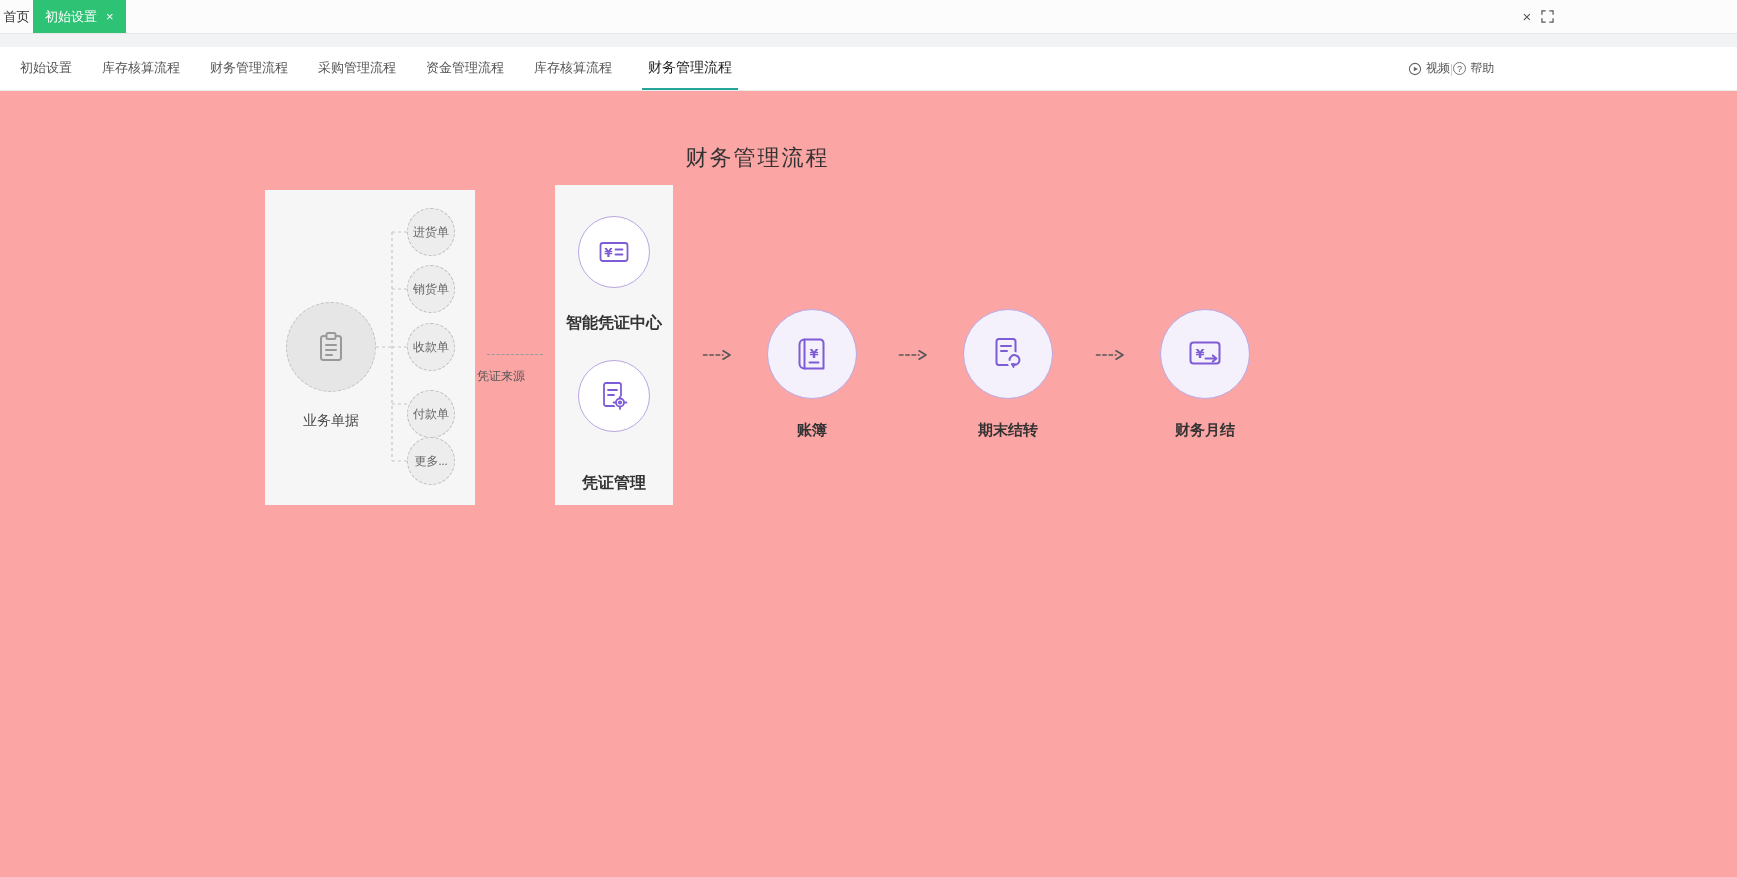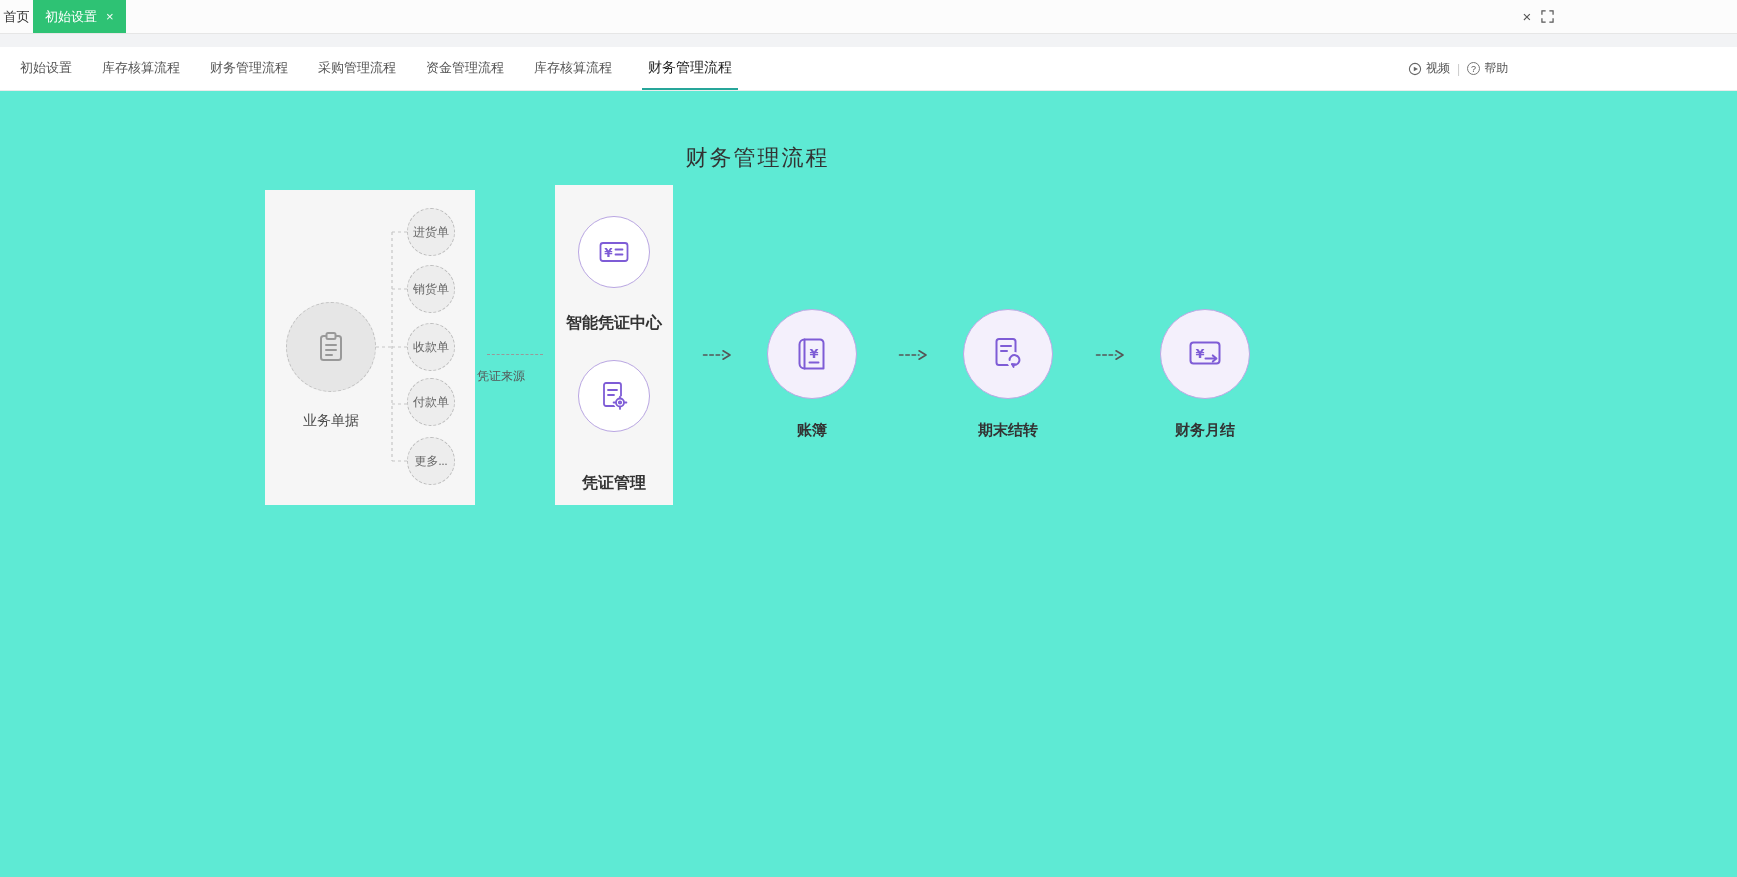--- a/index.html
+++ b/index.html
@@ -1,16 +1,16 @@
 <!DOCTYPE html>
 <html><head>
 <meta charset="utf-8">
 <style>
   html,body{margin:0;padding:0;background:#fff;}
-  .app{position:relative;width:1737px;height:877px;background:#5eead4;overflow:hidden;
+  .app{position:relative;width:1737px;height:877px;background:#fca5a5;overflow:hidden;
        font-family:"Liberation Sans","DejaVu Sans",sans-serif;}
 
   
   .topbar{position:absolute;left:0;top:0;width:100%;height:33px;background:#fcfcfc;
           border-bottom:1px solid #e6e6e6;}
   .home-tab{position:absolute;left:0;top:0;width:33px;height:33px;line-height:33px;
             font-size:13px;color:#333;overflow:hidden;white-space:nowrap;text-align:center;cursor:pointer;}
   .active-tab{position:absolute;left:33px;top:0;height:33px;padding:0 12px;background:#2ec274;
               color:#fff;font-size:13px;display:flex;align-items:center;gap:9px;cursor:pointer;}
   .tab-close{font-size:13px;opacity:.95;cursor:pointer;}
@@ -20,42 +20,42 @@
   .gapstrip{position:absolute;top:34px;left:0;width:100%;height:13px;background:#f2f3f5;}
 
   
   .navrow{position:absolute;top:47px;left:0;width:100%;height:44px;background:#fff;
           border-bottom:1px solid #ebebeb;box-sizing:border-box;}
   .nav-tabs{display:flex;align-items:stretch;height:100%;padding-left:20px;}
   .nav-tab{display:flex;align-items:center;margin-right:30px;font-size:13px;color:#555;
            cursor:pointer;border-bottom:2px solid transparent;box-sizing:border-box;}
   .nav-tab.active{color:#222;font-size:14px;font-weight:500;border-bottom-color:#26a69a;padding:0 6px;}
   .nav-right{position:absolute;left:1408px;top:0;height:100%;display:flex;align-items:center;
-             font-size:12px;color:#555;gap:7px;}
+             font-size:12px;color:#555;}
   .nav-action{display:flex;align-items:center;gap:4px;cursor:pointer;}
   .nav-divider{color:#ccc;}
   .qmark{width:13px;height:13px;border:1px solid #777;border-radius:50%;font-size:9px;line-height:12px;
          text-align:center;color:#555;display:inline-block;box-sizing:border-box;}
 
   
   .page-title{position:absolute;top:143px;left:265px;width:985px;text-align:center;
               font-size:22px;font-weight:500;color:#333;letter-spacing:2px;}
 
   
   .box-business{position:absolute;left:265px;top:190px;width:210px;height:315px;background:#f6f6f6;}
   .bracket{position:absolute;left:0;top:0;}
   .biz-circle{position:absolute;left:21px;top:112px;width:90px;height:90px;background:#e6e6e6;
               border:1px dashed #c2c2c2;border-radius:50%;display:flex;align-items:center;
               justify-content:center;box-sizing:border-box;}
   .biz-label{position:absolute;left:0;top:222px;width:132px;text-align:center;font-size:14px;
              font-weight:normal;color:#4a4a4a;}
   .doc-circle{position:absolute;left:142px;width:48px;height:48px;background:#ededed;
               border:1px dashed #bdbdbd;border-radius:50%;display:flex;align-items:center;
               justify-content:center;font-size:12px;color:#666;box-sizing:border-box;font-family:Liberation Serif, serif;}
-  .d1{top:18px}.d2{top:75px}.d3{top:133px}.d4{top:188px}.d5{top:247px}
+  .d1{top:18px}.d2{top:75px}.d3{top:133px}.d4{top:200px}.d5{top:247px}
 
   
   .source-line{position:absolute;left:487px;top:354px;width:56px;height:0;border-top:1px dashed #999;}
   .source-label{position:absolute;left:477px;top:368px;width:76px;text-align:left;font-size:12px;color:#555;}
 
   
   .box-voucher{position:absolute;left:555px;top:185px;width:118px;height:320px;background:#f6f6f6;}
   .v-circle{position:absolute;left:23px;width:72px;height:72px;background:#fff;border:1px solid #b9a6e2;
             border-radius:50%;display:flex;align-items:center;justify-content:center;box-sizing:border-box;}
   .vc1{top:31px}.vc2{top:175px}

